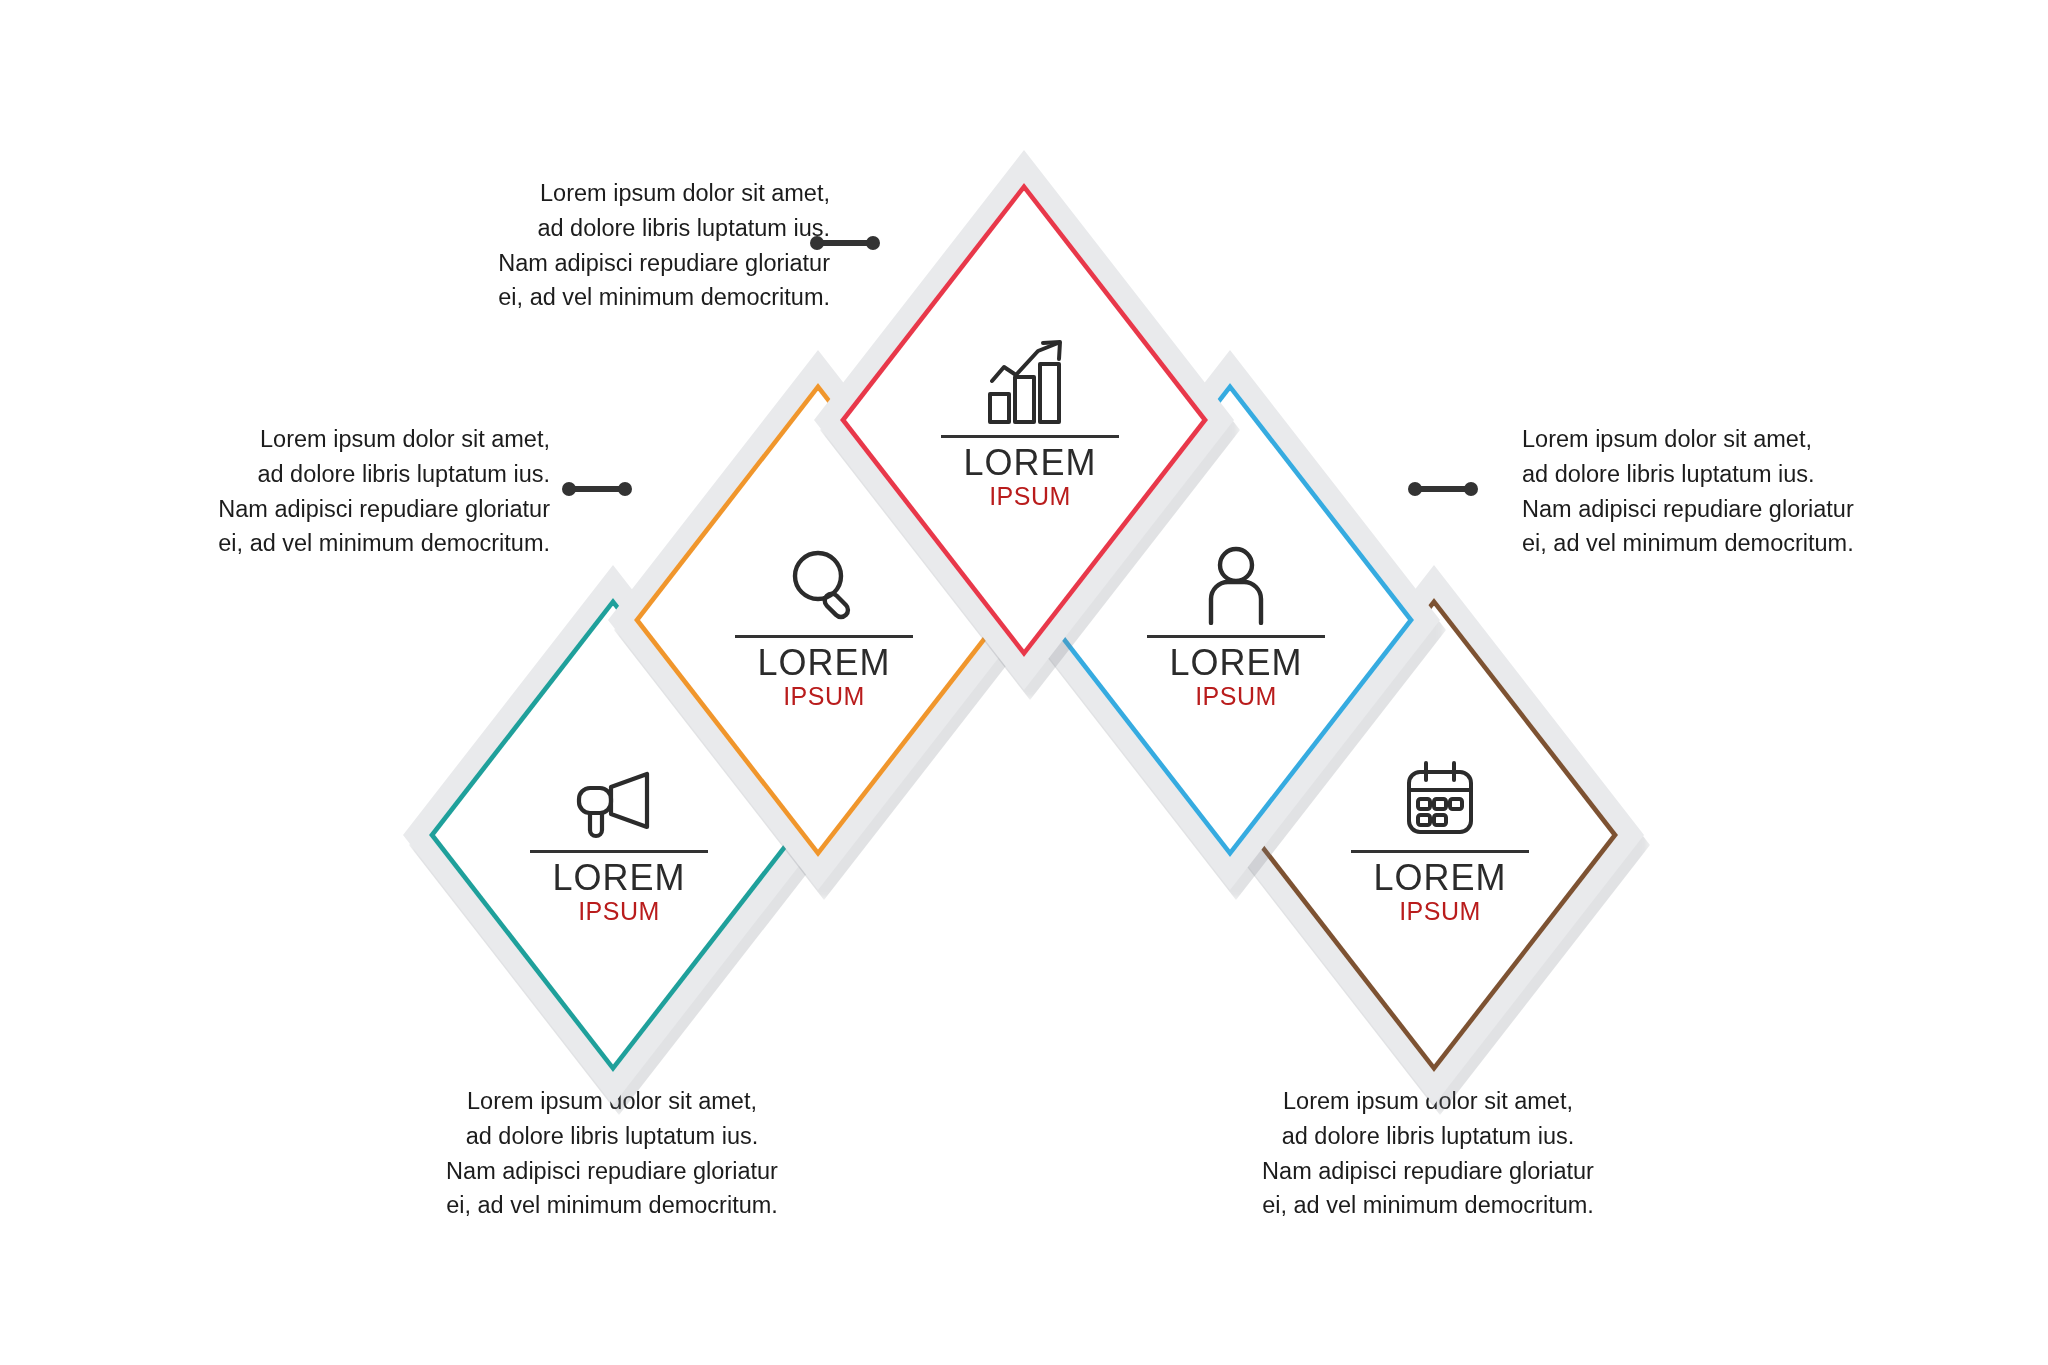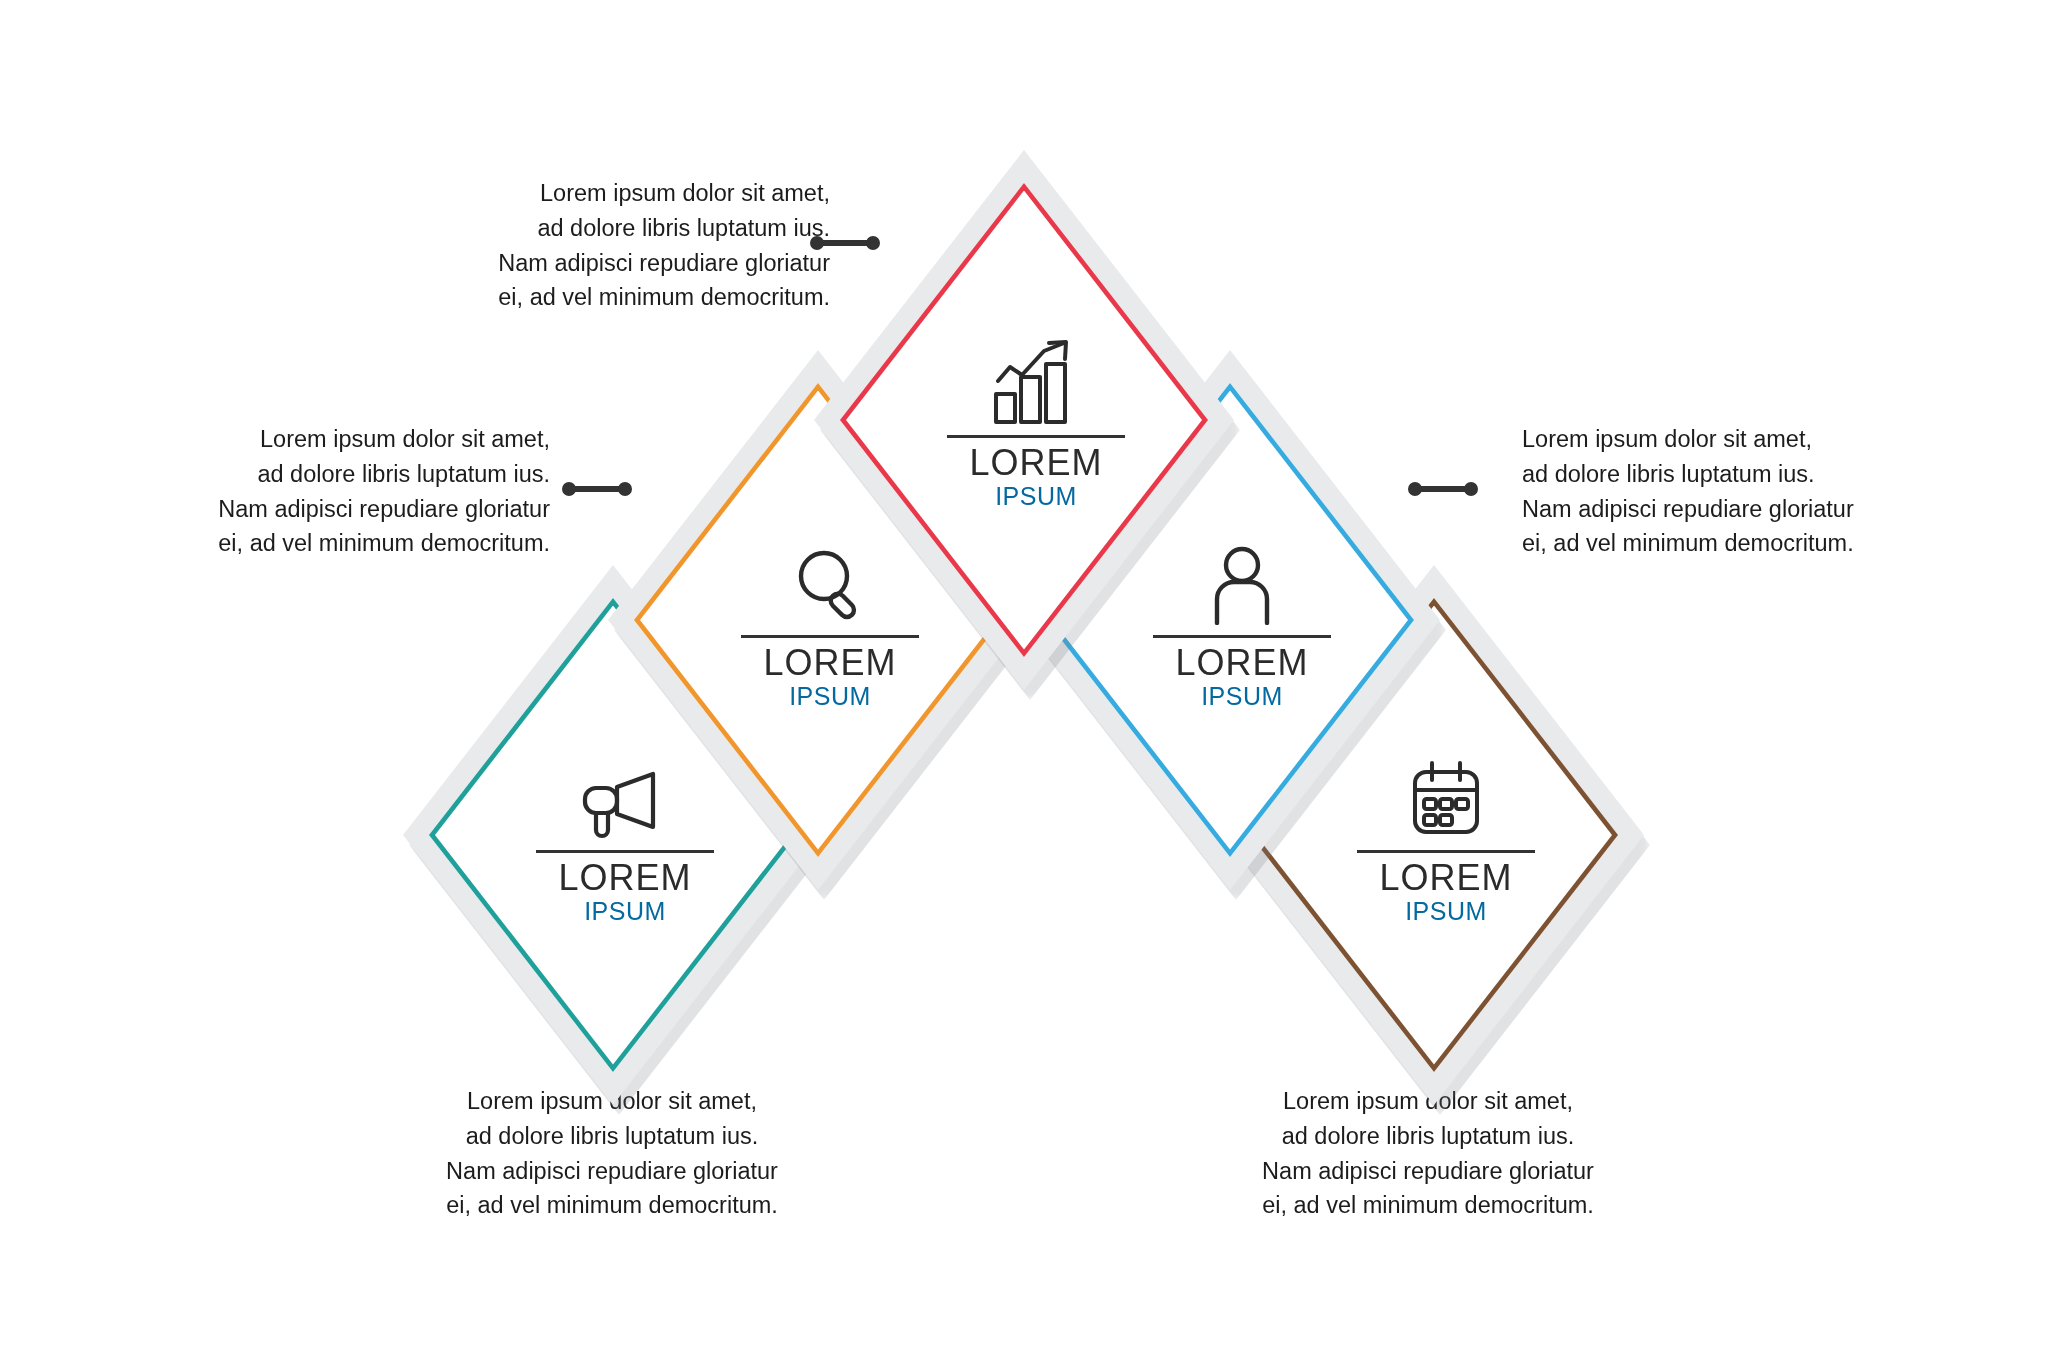--- a/index.html
+++ b/index.html
@@ -78,21 +78,21 @@
     top: 10px;
     width: 100%;
     height: 100%;
     background: rgba(120,125,132,0.22);
     clip-path: polygon(50% 0%, 100% 50%, 50% 100%, 0% 50%);
     filter: blur(5px);
   }
 
   .diamond-content {
     position: absolute;
-    left: 12px;
+    left: 6px;
     top: 0;
     width: 420px;
     height: 540px;
     display: flex;
     flex-direction: column;
     align-items: center;
     justify-content: center;
     z-index: 5;
   }
 
@@ -115,21 +115,21 @@
   .diamond-title {
     font-size: 36px;
     letter-spacing: 1px;
     color: #2b2b2b;
     line-height: 1.08;
     font-weight: 400;
   }
   .diamond-sub {
     font-size: 25px;
     letter-spacing: 0.5px;
-    color: #0369a1;
+    color: #b91c1c;
     line-height: 1.1;
     font-weight: 400;
   }
 
   
   .desc {
     position: absolute;
     width: 400px;
     font-size: 23.5px;
     line-height: 1.48;

